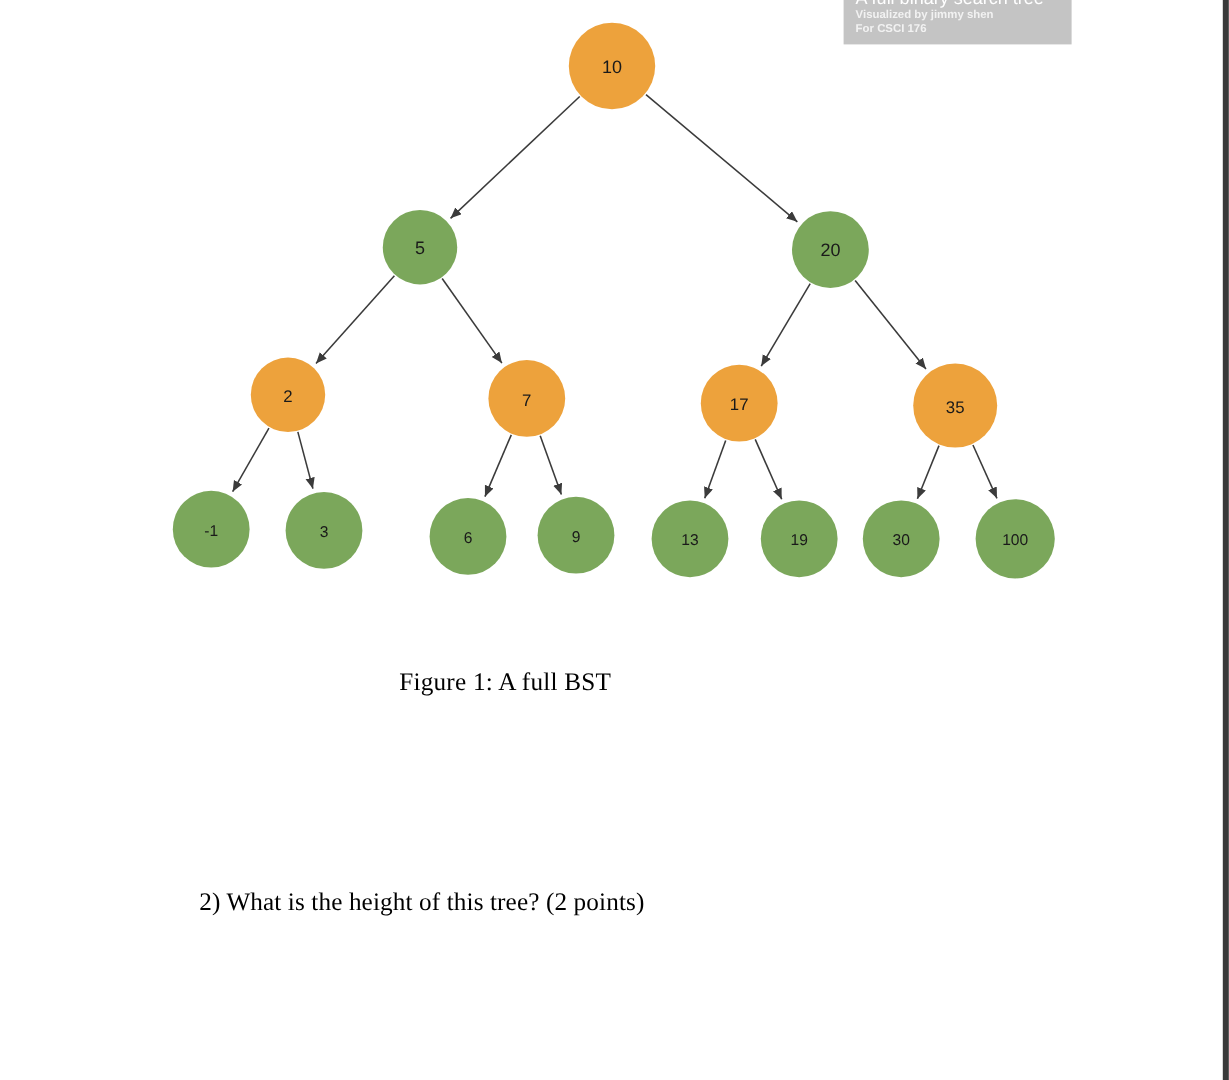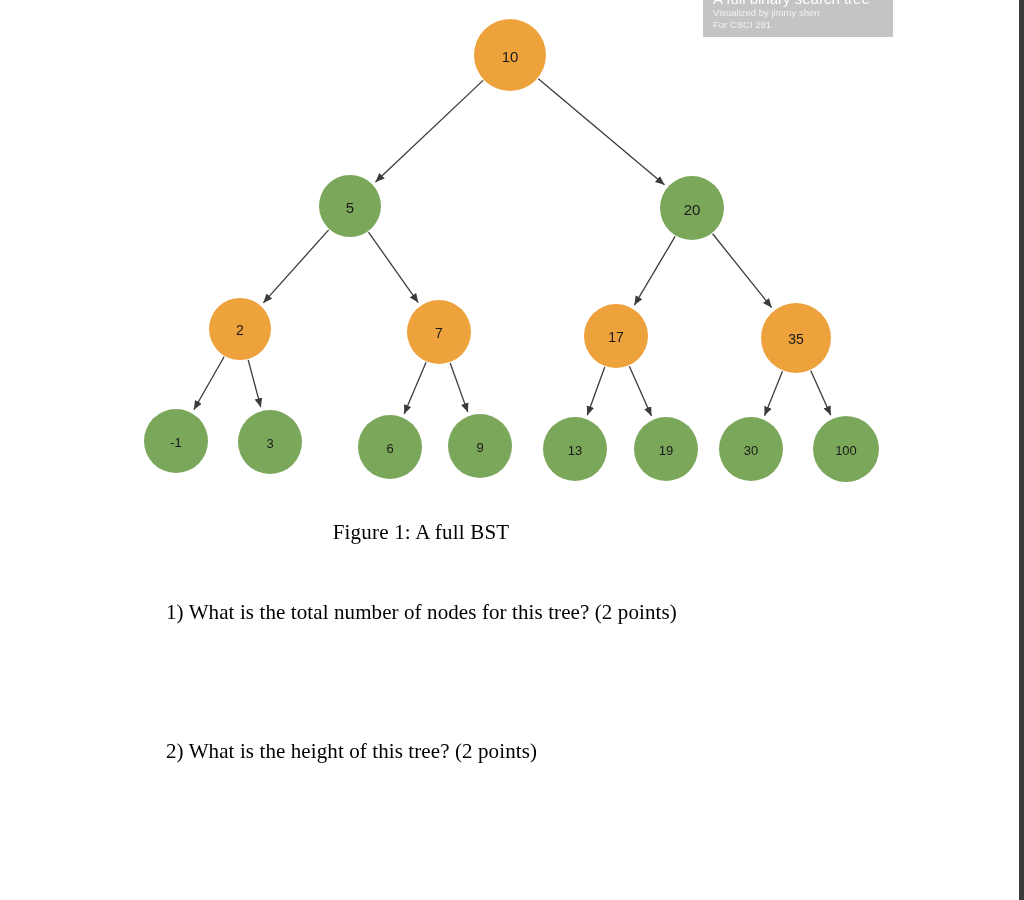--- a/index.html
+++ b/index.html
@@ -73,27 +73,28 @@
     color: #ffffff;
     line-height: 17px;
     white-space: nowrap;
   }
   #watermark .wm-sub {
     font-family: "Liberation Sans", sans-serif;
     font-size: 9.5px;
     color: #f2f2f2;
     line-height: 12px;
     white-space: nowrap;
+    font-weight: bold;
   }
 
   
   #figure-caption {
     position: absolute;
     left: 0;
-    top: 520px;
+    top: 556px;
     width: 842px;
     text-align: center;
     font-family: "Liberation Serif", serif;
     font-size: 21px;
     color: #000000;
     letter-spacing: 0.2px;
   }
 
   .question {
     position: absolute;
@@ -195,24 +196,23 @@
           <g>
             <circle cx="846" cy="449" r="33" fill="#7ba75b"></circle>
             <text x="846" y="450" class="node-label" font-size="13" fill="#1a1a1a">100</text>
           </g>
         </g>
     </svg>
 
     <div id="watermark">
       <div class="wm-title">A full binary search tree</div>
       <div class="wm-sub">Visualized by jimmy shen</div>
-      <div class="wm-sub">For CSCI 291</div>
+      <div class="wm-sub">For CSCI 176</div>
     </div>
   </div>
 
   <div id="figure-caption">Figure 1:  A full BST</div>
 
-  <div class="question" id="question-1">1) What is the total number of nodes for this tree?  (2 points)</div>
   <div class="question" id="question-2">2) What is the height of this tree?  (2 points)</div>
 
 </div>
 
 <div id="right-edge-strip"></div>
 
 </body></html>

